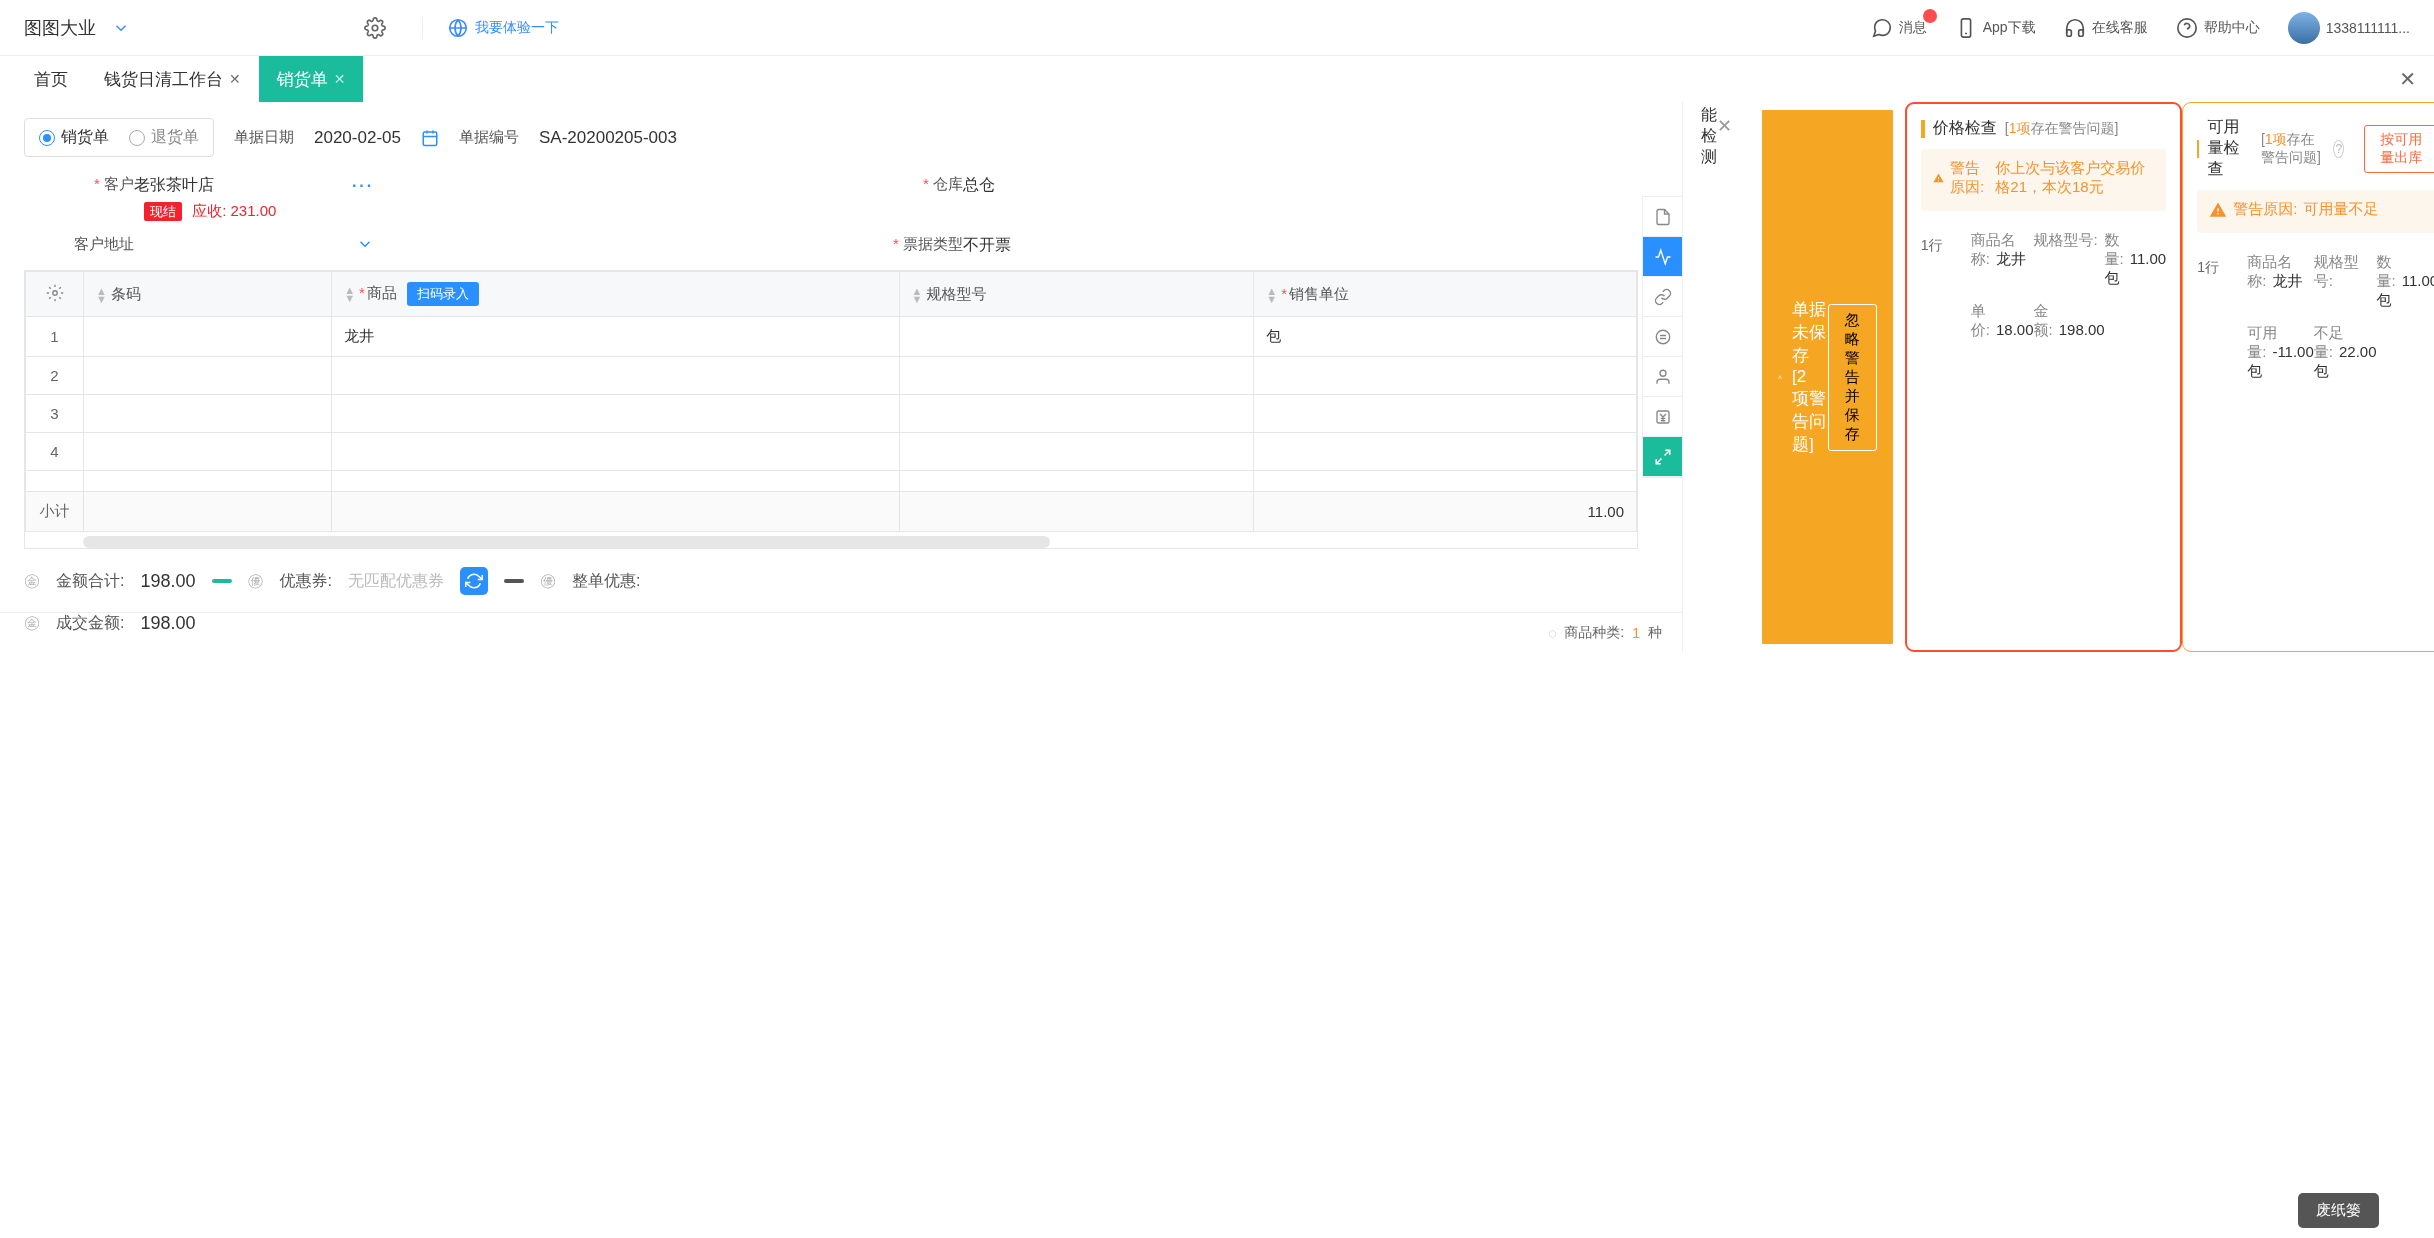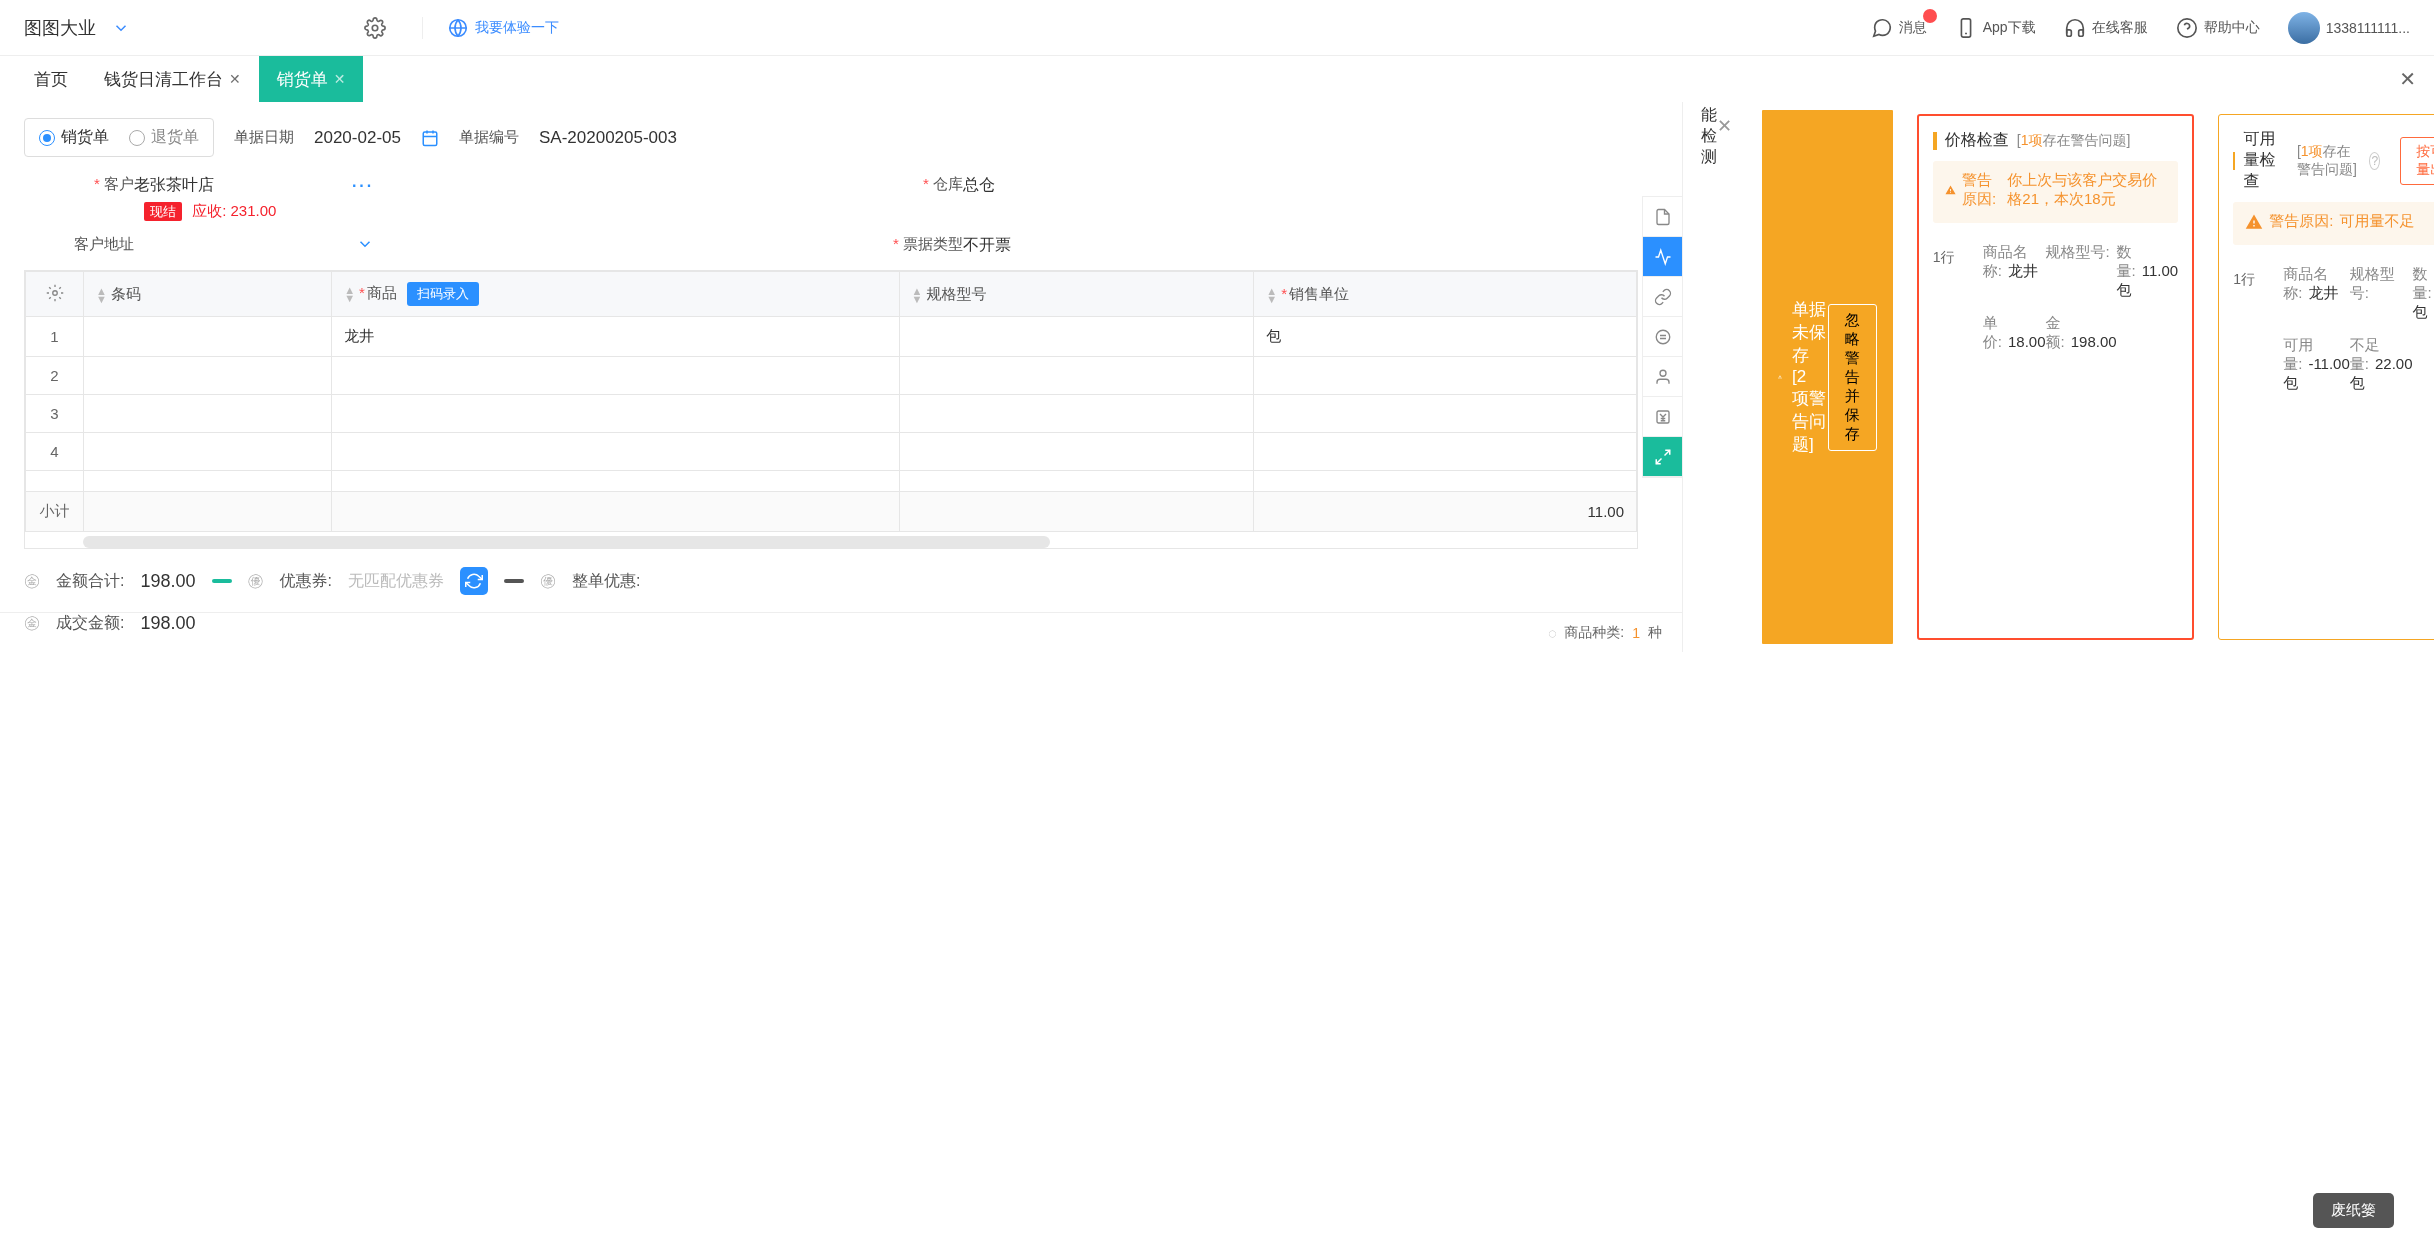--- a/index.html
+++ b/index.html
@@ -77,37 +77,37 @@
 
 
 .bottom-info { position: absolute; bottom: 0; left: 0; right: 0; height: 40px; border-top: 1px solid #eee; display: flex; align-items: center; justify-content: flex-end; padding: 0 20px; gap: 8px; color: #666; }
 .bottom-info .num { color: #f5922d; }
 
 
 .rp-head { height: 48px; display: flex; align-items: center; padding: 0 18px; font-size: 16px; color: #333; }
 .rp-head .x { margin-left: auto; color: #999; font-size: 18px; }
 .rp-warn { background: #f5a623; color: #fff; margin: 8px 12px; border-radius: 1px; padding: 14px 16px; display: flex; align-items: center; font-size: 17px; }
 .rp-warn .btn { margin-left: auto; border: 1px solid #fff; padding: 6px 14px; border-radius: 3px; font-size: 15px; background: transparent; }
-.rp-section { margin: 12px; border: 1px solid #f5a623; border-radius: 3px; padding: 14px; }
+.rp-section { border: 1px solid #f5a623; border-radius: 9px; padding: 14px; }
 .rp-section.red { border: 2px solid #ff4d2e; }
 .rp-sec-title { display: flex; align-items: center; gap: 8px; font-size: 16px; margin-bottom: 10px; }
 .rp-sec-title .bar { width: 4px; height: 18px; background: #f5a623; }
 .rp-sec-title .cnt { color: #f5922d; }
 .rp-sec-title .gray { color: #888; font-size: 14px; }
 .rp-sec-title .btn-out { margin-left: auto; border: 1px solid #ff6a3c; color: #ff6a3c; background: #fff; padding: 5px 12px; border-radius: 3px; font-size: 14px; }
 .rp-sec-title .help { margin-left: auto; color: #bbb; border: 1px solid #ccc; width: 18px; height: 18px; border-radius: 50%; display: inline-flex; align-items: center; justify-content: center; font-size: 12px; }
 .warn-box { background: #fdf6ec; border-radius: 3px; padding: 10px 12px; margin-bottom: 10px; }
 .warn-reason { color: #f5922d; font-size: 15px; display: flex; align-items: center; gap: 6px; margin-bottom: 4px; }
 .warn-detail { display: flex; padding: 10px 0; }
 .warn-detail .rowno { width: 50px; color: #666; padding-top: 6px; }
 .warn-detail .grid { flex: 1; display: grid; grid-template-columns: 1fr 1fr 1fr; row-gap: 14px; font-size: 15px; }
 .warn-detail .grid .k { color: #888; margin-right: 6px; }
 
 
-.trash-btn { position: fixed; right: 40px; bottom: 10px; background: #555; color: #fff; padding: 8px 18px; border-radius: 5px; font-size: 15px; }
+.trash-btn { position: fixed; right: 55px; bottom: 10px; background: #555; color: #fff; padding: 8px 18px; border-radius: 5px; font-size: 15px; }
 
 svg { display: block; }
 .ico16 { width: 18px; height: 18px; }
 .ico20 { width: 22px; height: 22px; }
 </style>
 </head>
 <body>
 
 <div class="topbar">
   <div class="company-select">

